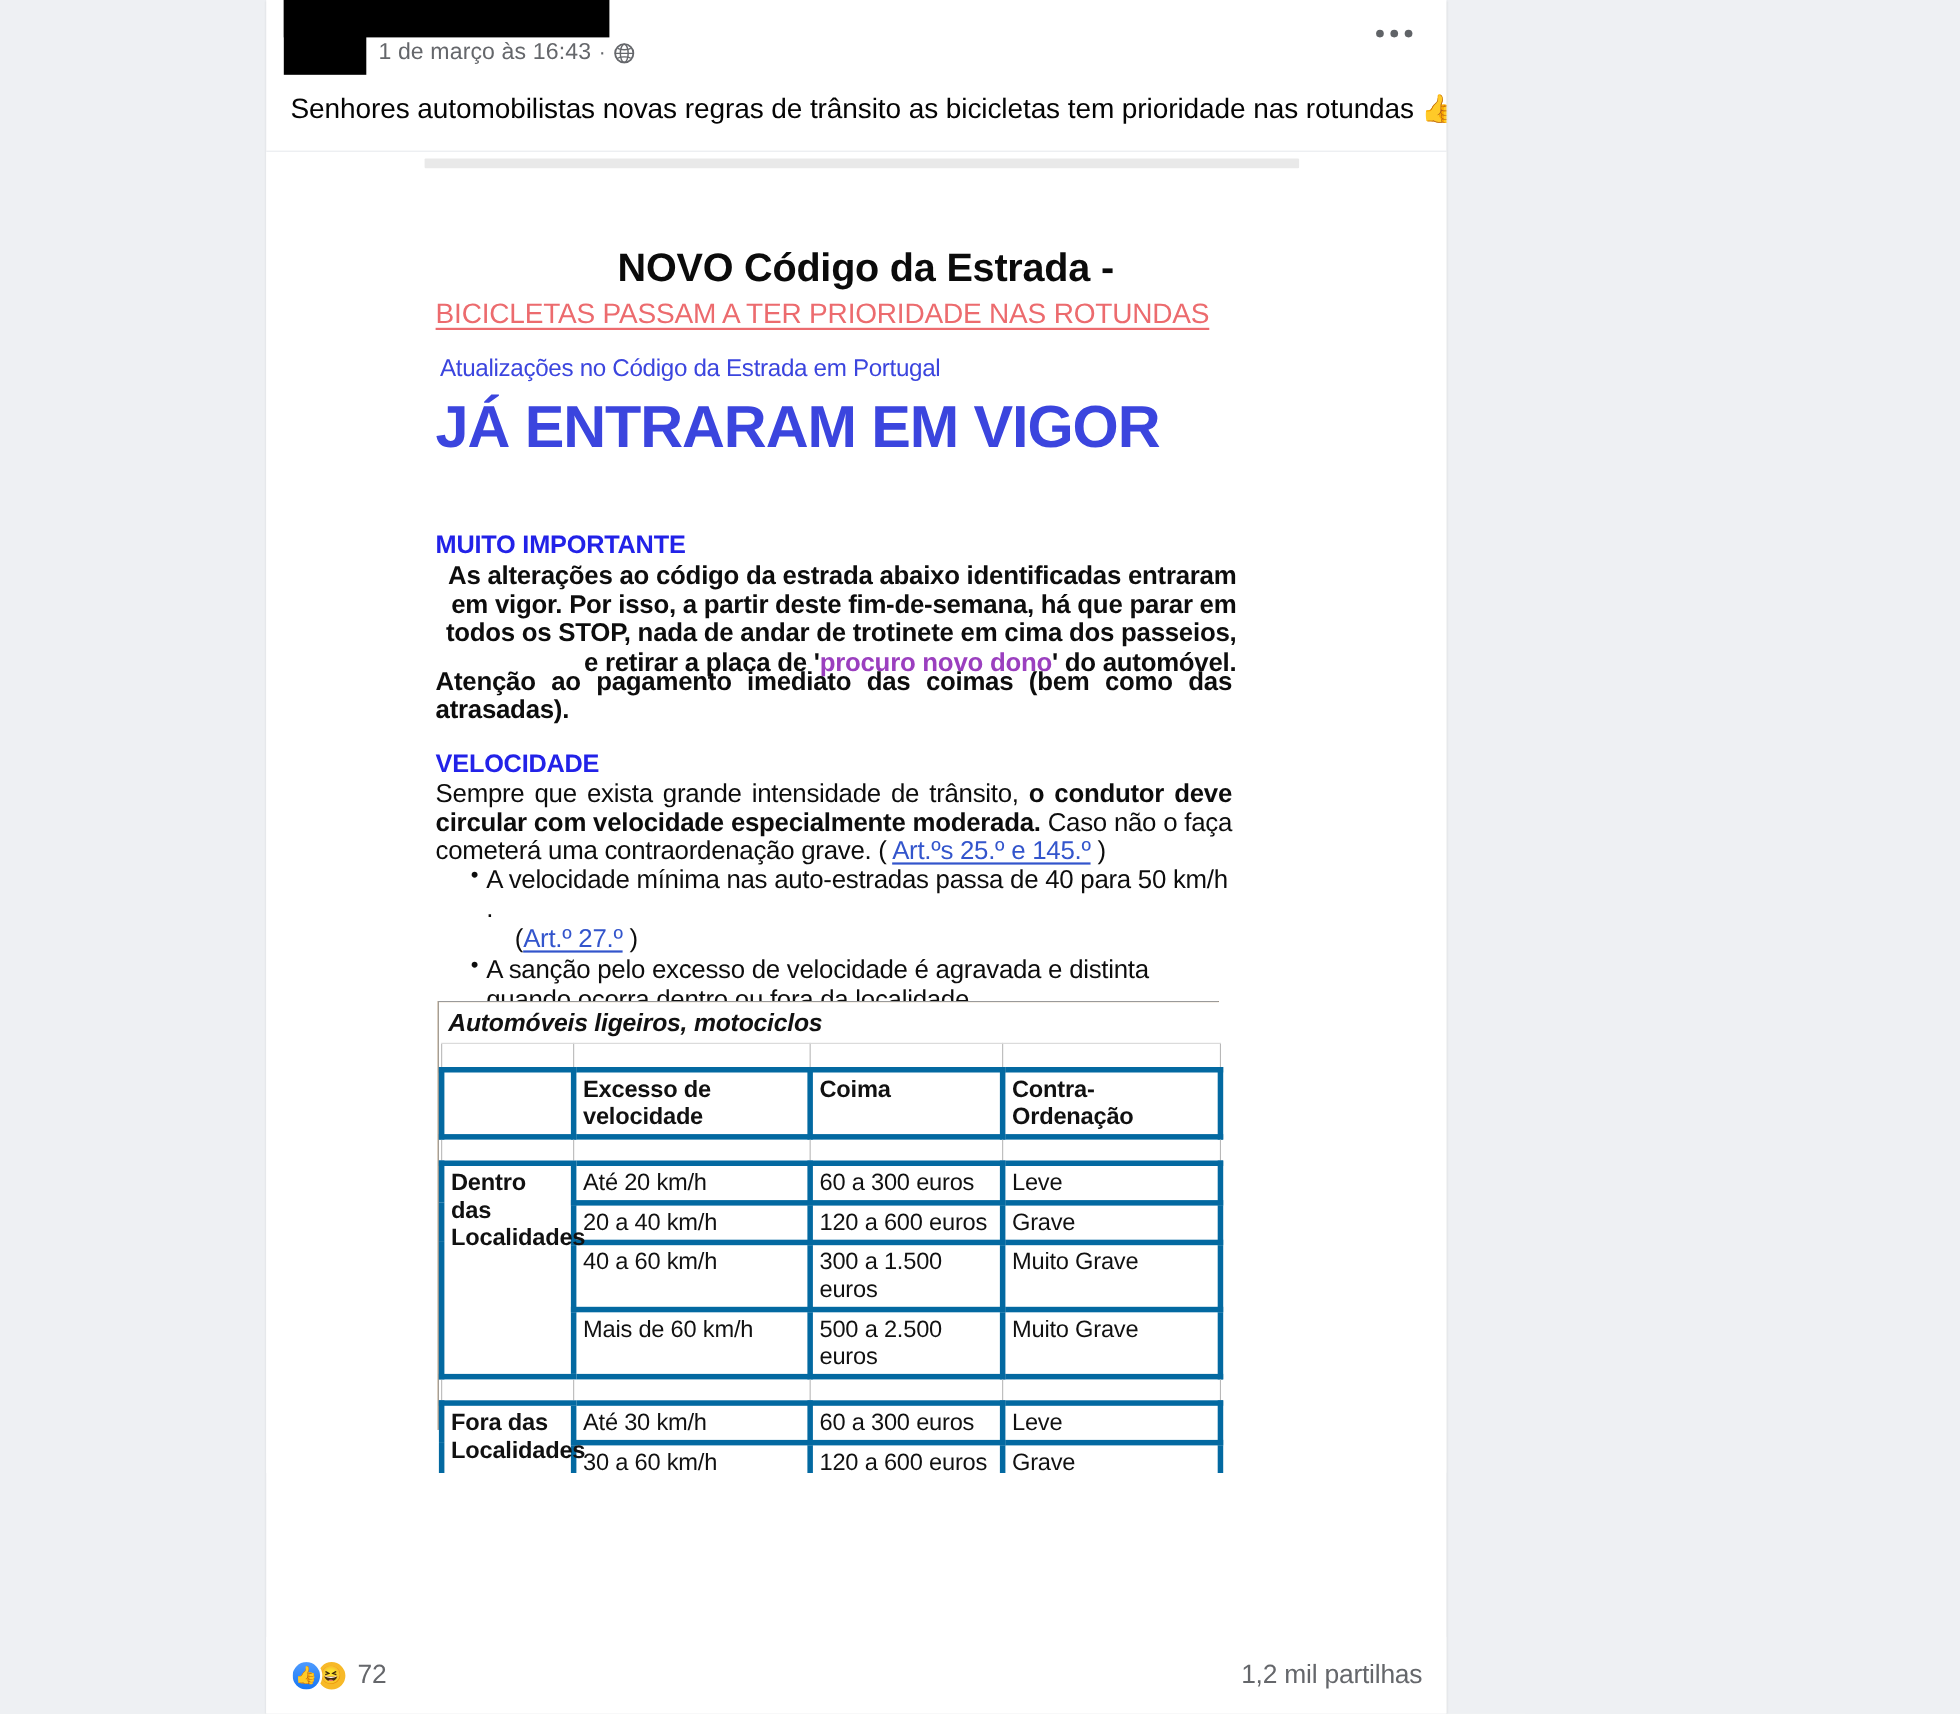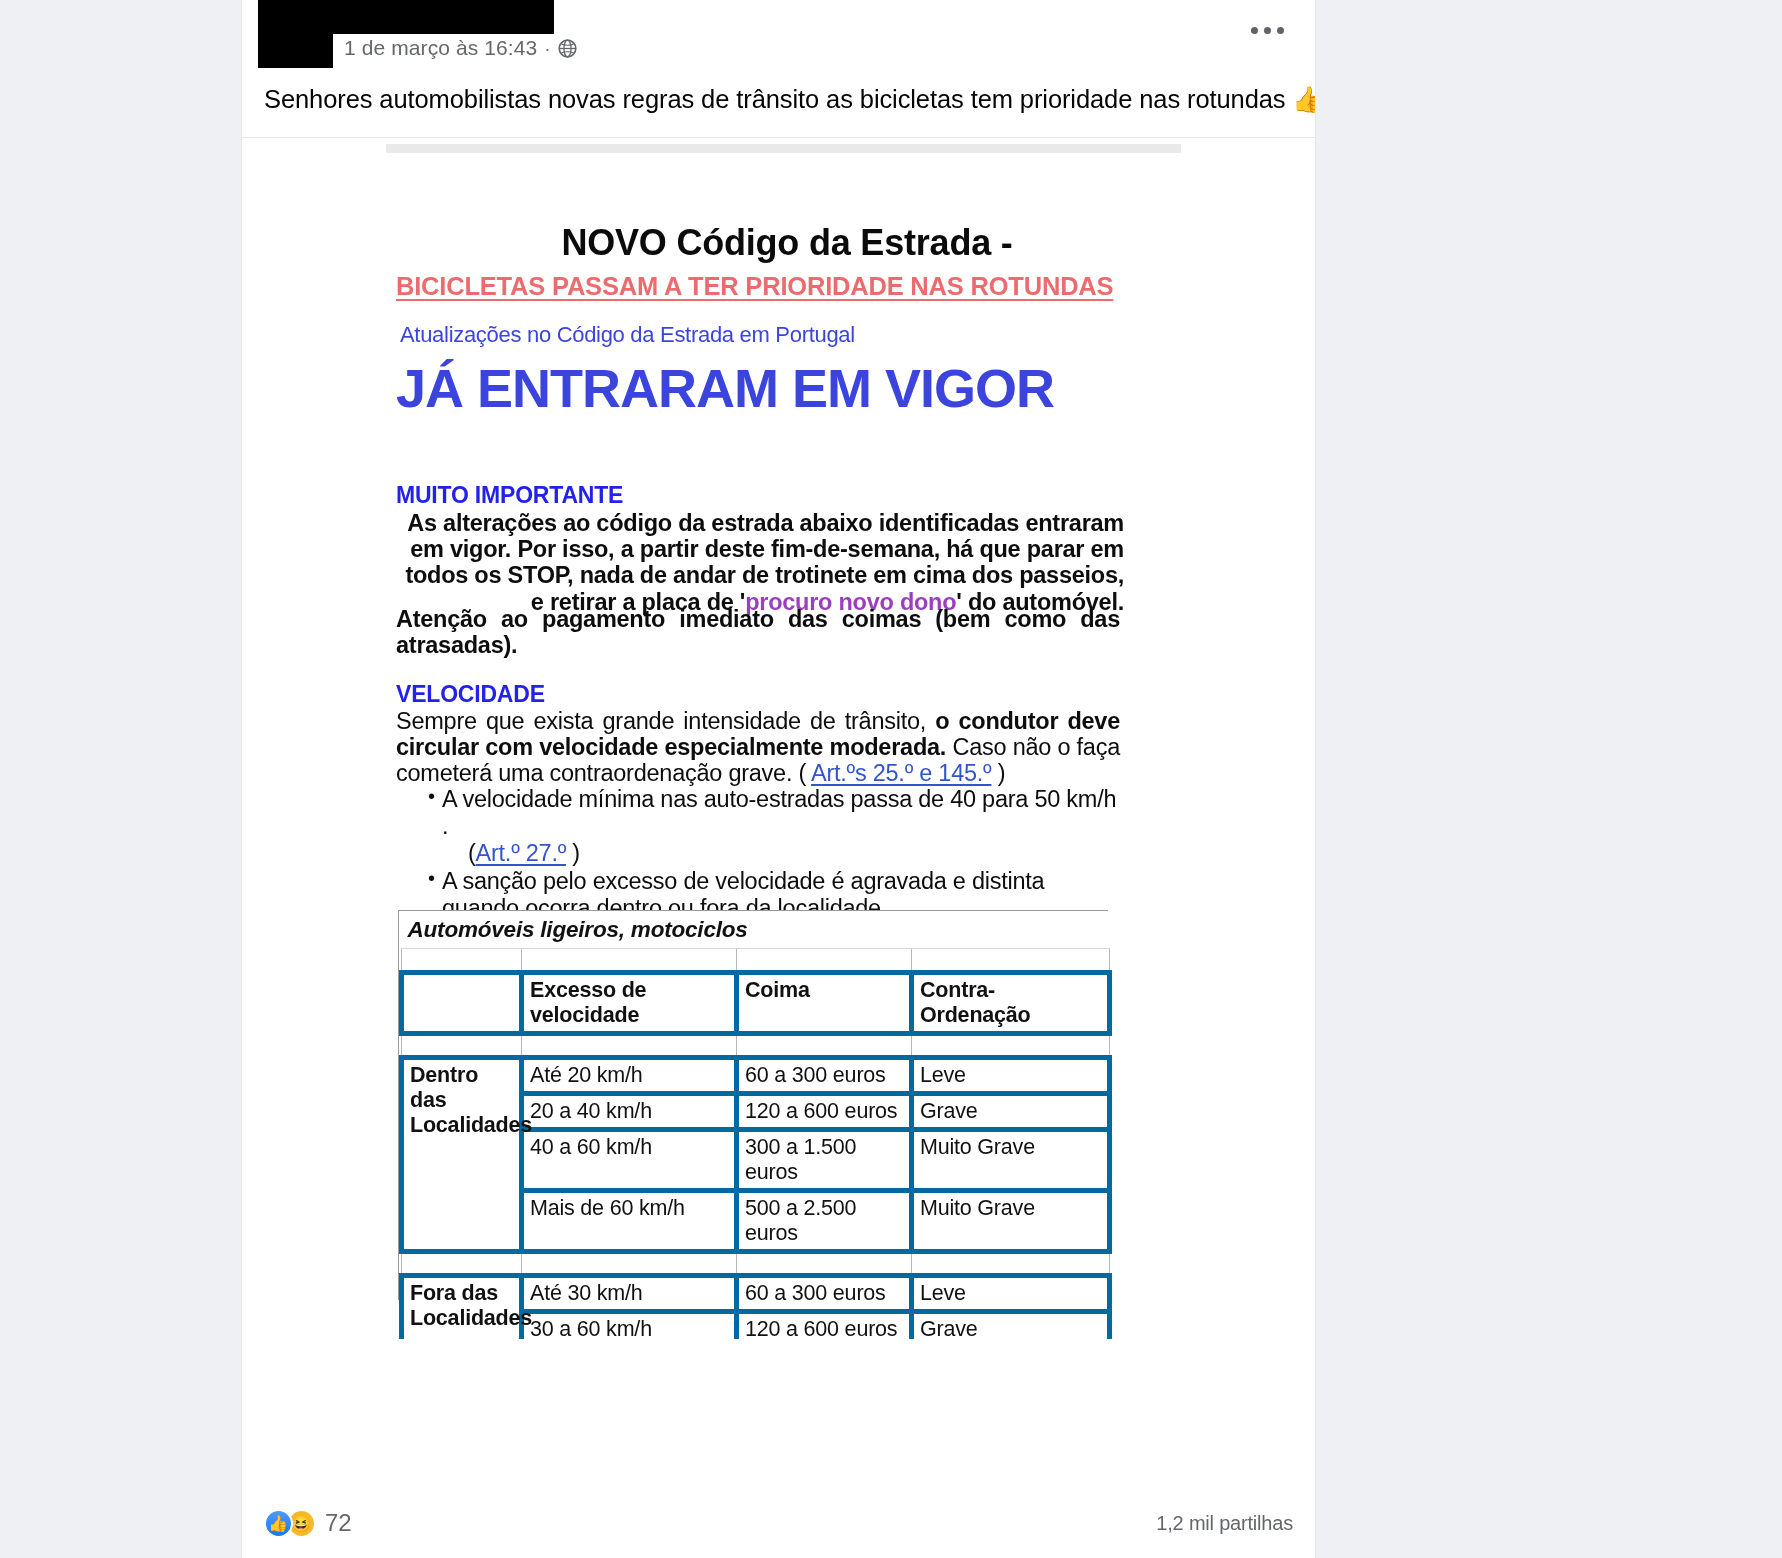--- a/index.html
+++ b/index.html
@@ -139,21 +139,21 @@
     font-size: 36px;
     font-weight: bold;
     color: #0b0b0b;
     letter-spacing: -0.2px;
   }
   .doc-subtitle-red {
     position: absolute;
     left: 14px;
     top: 134px;
     font-size: 25.5px;
-    font-weight: bold;
+    font-weight: normal;
     color: #ec6b6e;
     text-decoration: underline;
     text-decoration-thickness: 2px;
     text-underline-offset: 4px;
     letter-spacing: -0.2px;
   }
   .doc-line-blue-sm {
     position: absolute;
     left: 18px;
     top: 184px;
@@ -274,21 +274,21 @@
   .react-pill {
     width: 29px; height: 29px; border-radius: 50%;
     display: inline-flex; align-items: center; justify-content: center;
     font-size: 16px;
     border: 2px solid #fff;
     color: #fff;
   }
   .react-like { background: linear-gradient(#4f9bff, #1877f2); margin-right: -6px; z-index: 2; }
   .react-haha { background: #f7b928; }
   .react-count { font-size: 24px; color: #65676b; letter-spacing: -0.2px; }
-  .shares { font-size: 20px; color: #65676b; letter-spacing: -0.2px; }
+  .shares { font-size: 24px; color: #65676b; letter-spacing: -0.2px; }
 </style>
 </head>
 <body>
 
 <div class="page">
 
   <div class="post-card">
 
     <div class="post-header">
       <div class="avatar-redaction"></div>

